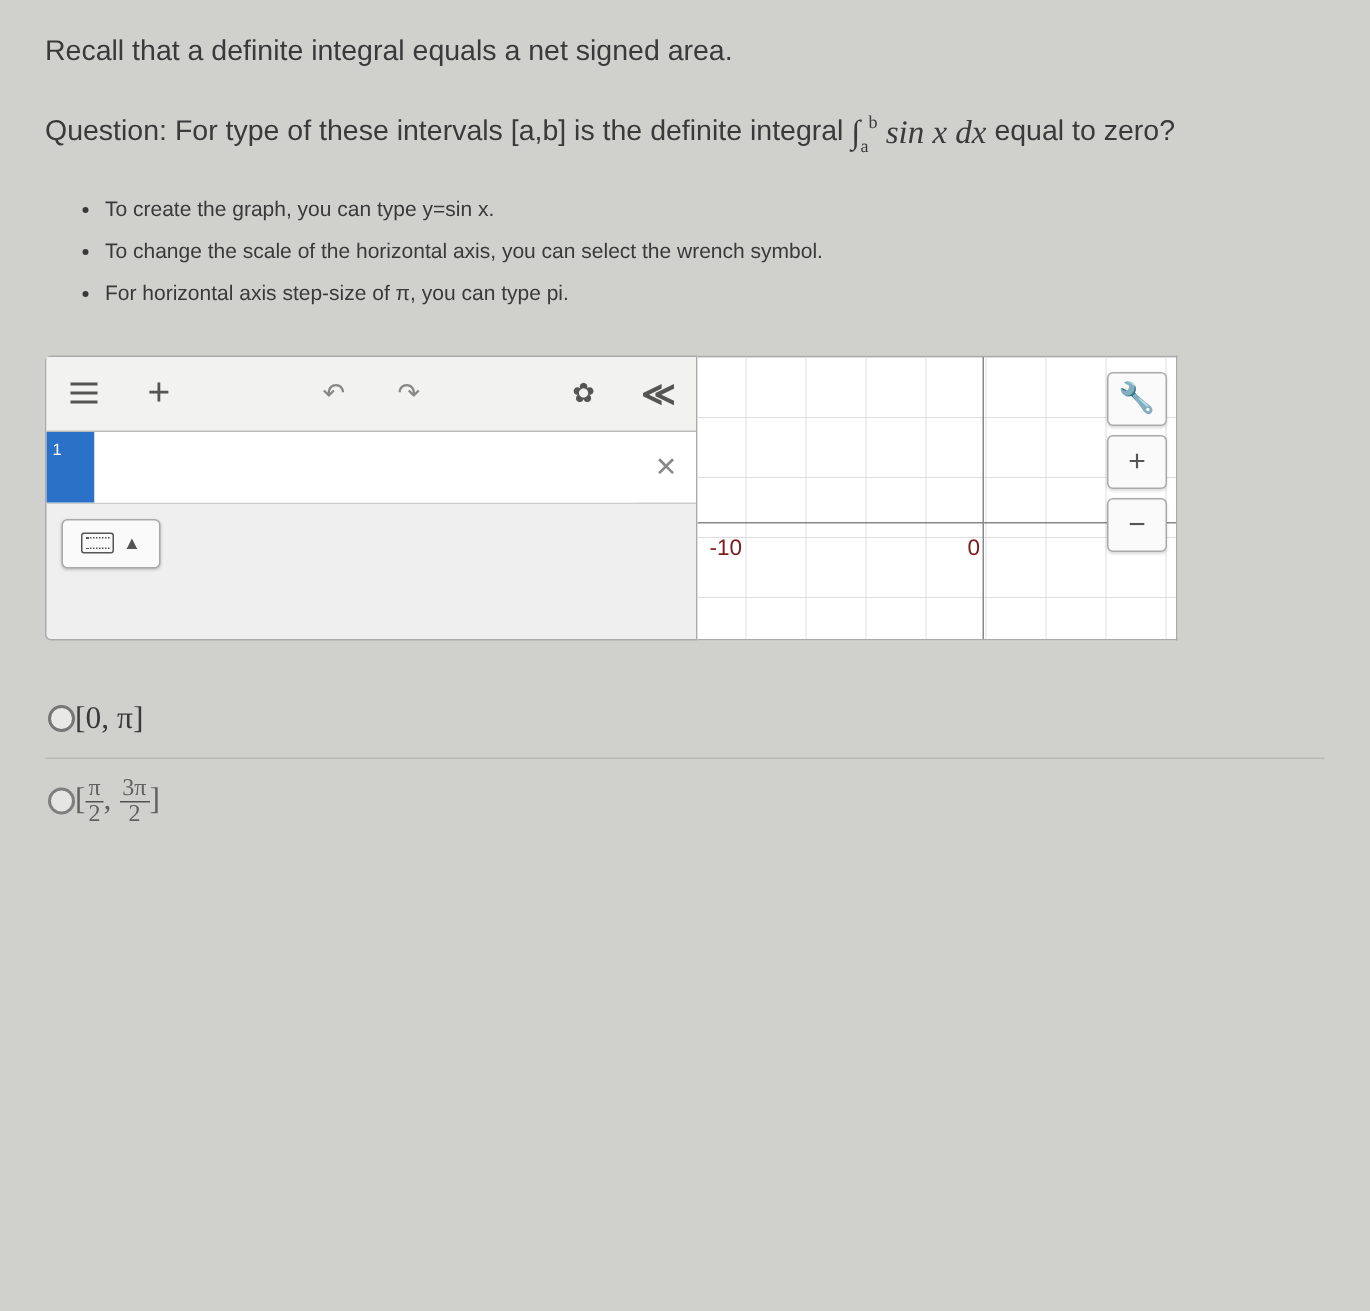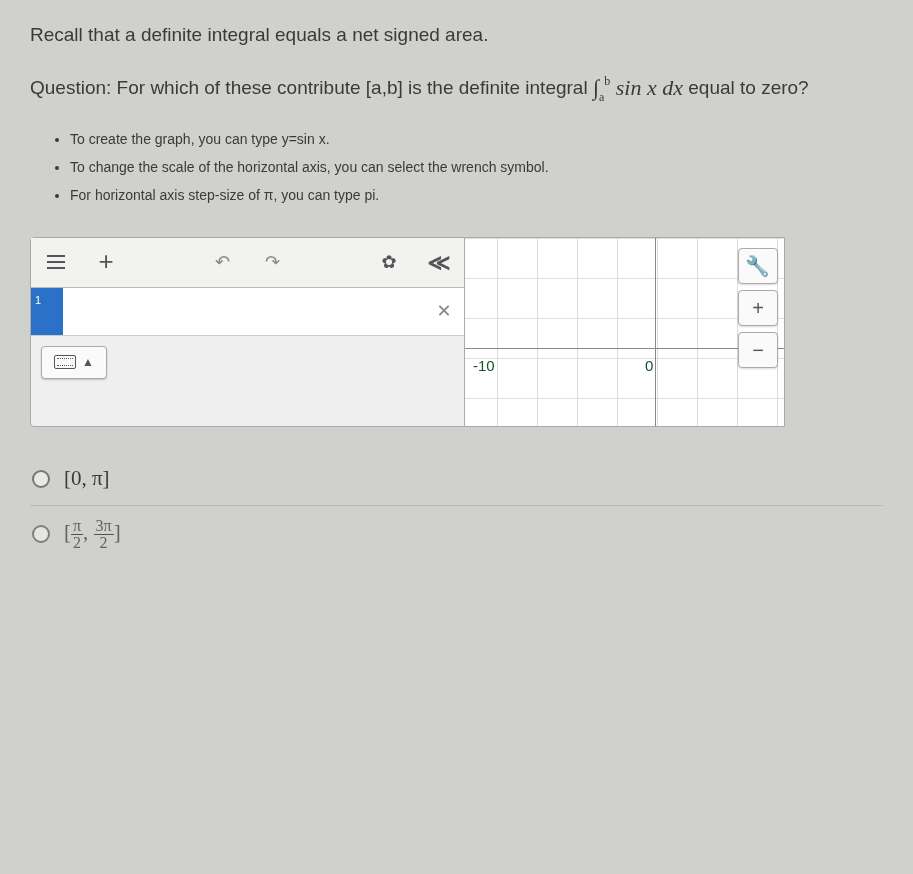--- a/index.html
+++ b/index.html
@@ -122,38 +122,38 @@
   .grid{
     position:absolute; inset:0;
     background-image:
       linear-gradient(#ddd 1px, transparent 1px),
       linear-gradient(90deg, #ddd 1px, transparent 1px);
     background-size: 40px 40px;
     background-position: -8px 0px;
   }
   .axis-v{ position:absolute; top:0;bottom:0; left:190px; width:1px; background:#888;}
   .axis-h{ position:absolute; left:0;right:0; top:110px; height:1px; background:#888;}
-  .tick-label{ position:absolute; font-size:15px; color:#14532d;}
+  .tick-label{ position:absolute; font-size:15px; color:#7f1d1d;}
   .tick-neg10{ left:8px; top:116px;}
   .tick-0{ left:180px; top:116px;}
   .side-ctrls{
     position:absolute; right:6px; top:10px; width:40px;
     display:flex; flex-direction:column; gap:6px;
   }
   .side-btn{
     background:#fafafa;border:1px solid #aaa;border-radius:4px;
     height:36px;display:flex;align-items:center;justify-content:center;
     font-size:20px;color:#555;cursor:pointer;
     box-shadow:0 1px 2px rgba(0,0,0,0.15);
   }
 
   
   .options { margin-top: 25px; }
   .opt {
-    display:flex; align-items:center; gap:14px;
+    display:flex; align-items:center; 
     padding:10px 2px;
     border-bottom:1px solid rgba(0,0,0,0.1);
     font-family:"Times New Roman", serif;
     font-size:21px;
     color:#3a3a3a;
   }
   .opt:last-child{ border-bottom:none; opacity:0.9; color:#555;}
   .radio{
     width:18px;height:18px;border:2px solid #777;border-radius:50%;
     background:#e8e8e6; flex-shrink:0;
@@ -168,21 +168,21 @@
 </style>
 </head>
 <body>
 
 <div class="content">
 
   <p class="para">Recall that a definite integral equals a net signed area.</p>
 
 
   <p class="para">
-    <span>Question: For which of these contribute [a,b] is the definite integral </span>
+    <span>Question: For type of these intervals [a,b] is the definite integral </span>
     <span class="integral">∫<span class="lim-a">a</span><span class="lim-b">b</span> <span class="mathit">sin x dx</span></span>
     <span>  equal to zero?</span>
   </p>
 
 
   <ul class="hints">
     <li>To create the graph, you can type y=sin x.</li>
     <li>To change the scale of the horizontal axis, you can select the wrench symbol.</li>
     <li>For horizontal axis step-size of π, you can type pi.</li>
   </ul>

